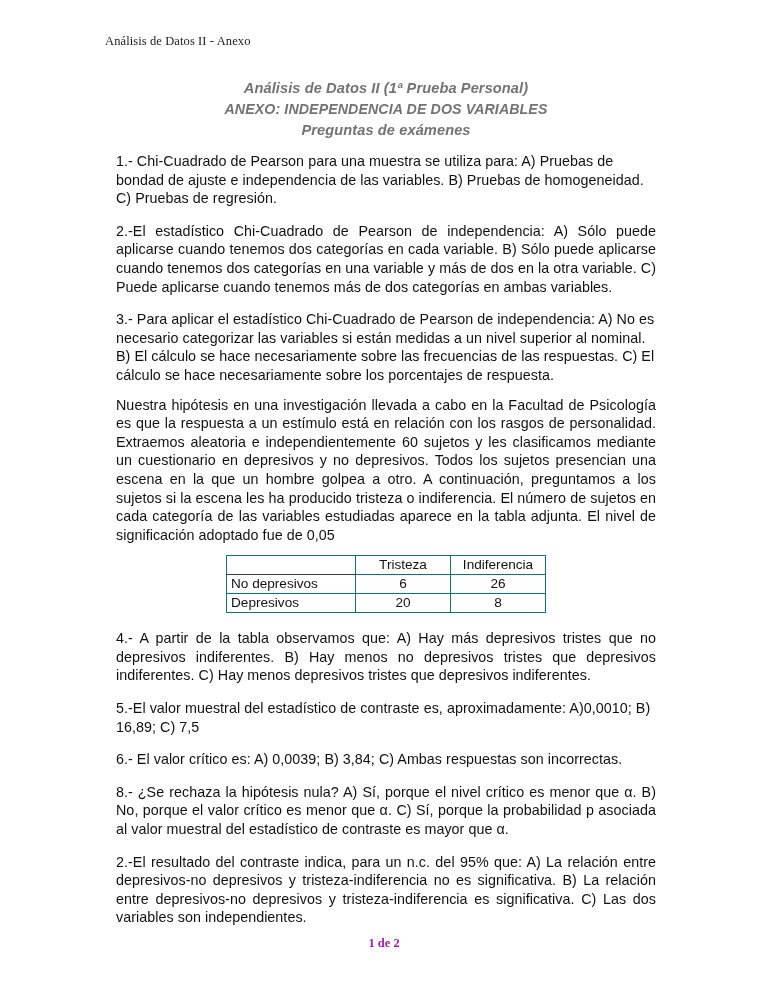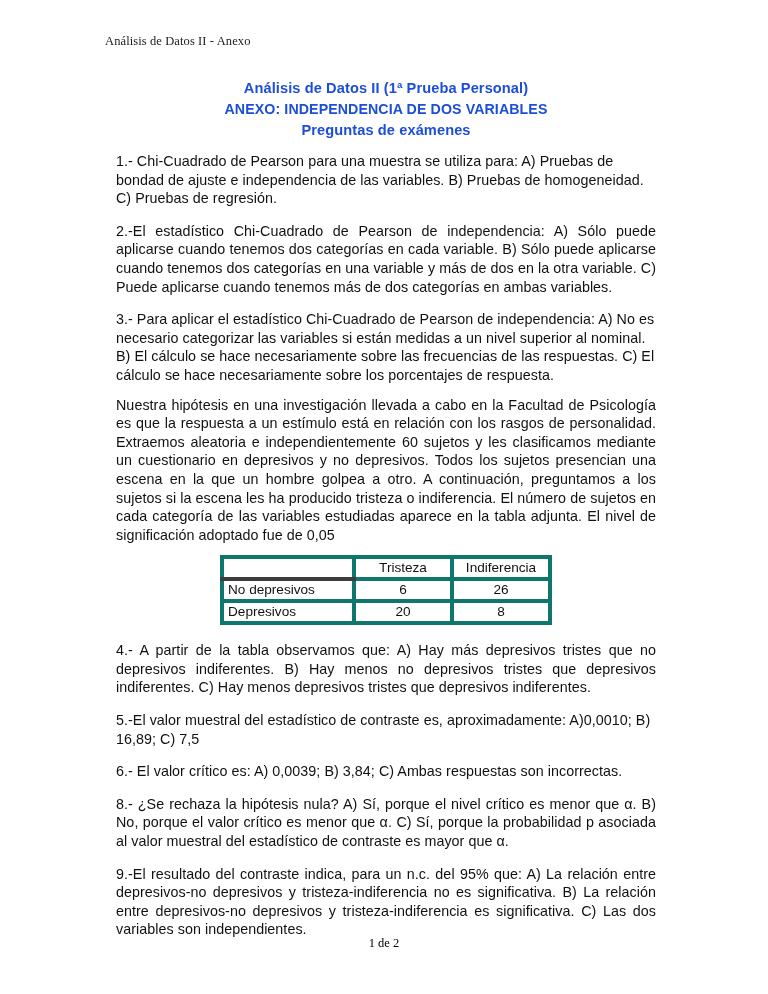--- a/index.html
+++ b/index.html
@@ -37,21 +37,22 @@
     width: 562px;
   }
   .title-block {
     text-align: center;
   }
   .title-line {
     font-weight: bold;
     font-size: 14.6px;
     line-height: 21px;
     letter-spacing: 0.1px;
-    color: #1d4ed8;
+    color: #737373;
+    font-style: italic;
   }
   .title-line.t3 {
     font-size: 14.2px;
   }
   .para {
     font-size: 14.3px;
     line-height: 18.6px;
     text-align: justify;
     margin: 11px;
     color: #111;
@@ -89,21 +90,21 @@
     display: flex;
     justify-content: center;
   }
   table.data-table {
     border-collapse: collapse;
     font-size: 13.6px;
     table-layout: fixed;
     width: 292px;
   }
   table.data-table td, table.data-table th {
-    border: 4px solid #0f766e;
+    border: 1px solid #0f766e;
     padding: 1px 4px;
     font-weight: normal;
     height: 16px;
     line-height: 16px;
     color: #111;
   }
   table.data-table .col-label { width: 120px; text-align: left; margin-top: 9px; }
   table.data-table .col-v1 { width: 86px; text-align: center; }
   table.data-table .col-v2 { width: 86px; text-align: center; }
   table.data-table thead td { text-align: center; }
@@ -112,21 +113,22 @@
     margin-top: 16px;
   }
   .footer {
     position: absolute;
     left: 0;
     top: 936px;
     width: 768px;
     text-align: center;
     font-family: "Liberation Serif", serif;
     font-size: 12.5px;
-    color: #000000;
+    color: #a21caf;
+    font-weight: bold;
   }
 </style>
 </head>
 <body>
 
 <div class="page">
 
   <div class="running-header">Análisis de Datos II - Anexo</div>
 
   <div class="content">
@@ -165,19 +167,19 @@
             <td class="col-v2">8</td>
           </tr>
         </tbody>
       </table>
     </div>
 
     <p class="para after-table">4.- A partir de la tabla observamos que:   A) Hay más depresivos tristes que no depresivos indiferentes.  B)  Hay menos no depresivos tristes que depresivos indiferentes.  C) Hay menos depresivos tristes que depresivos indiferentes.</p>
     <p class="para q q5">5.-El valor muestral del estadístico de contraste es, aproximadamente: A)0,0010;   B) 16,89;   C) 7,5</p>
     <p class="para q q6">6.- El valor crítico es:  A) 0,0039;   B) 3,84;    C) Ambas respuestas son incorrectas.</p>
     <p class="para q q8">8.-  ¿Se rechaza la hipótesis nula?  A) Sí, porque el nivel crítico es menor que α.  B) No, porque el valor crítico es menor que α.  C) Sí, porque la probabilidad p asociada al valor muestral del estadístico de contraste es mayor que α.</p>
-    <p class="para q q9">9.-El resultado del contraste indica, para un n.c. del 95% que:  A) La relación entre depresivos-no depresivos y tristeza-indiferencia no es significativa.  B) La relación entre depresivos-no depresivos y tristeza-indiferencia es significativa.   C) Las dos variables son independientes.</p>
+    <p class="para q q9">2.-El resultado del contraste indica, para un n.c. del 95% que:  A) La relación entre depresivos-no depresivos y tristeza-indiferencia no es significativa.  B) La relación entre depresivos-no depresivos y tristeza-indiferencia es significativa.   C) Las dos variables son independientes.</p>
 
   </div>
 
   <div class="footer">1 de 2</div>
 
 </div>
 
 </body></html>

